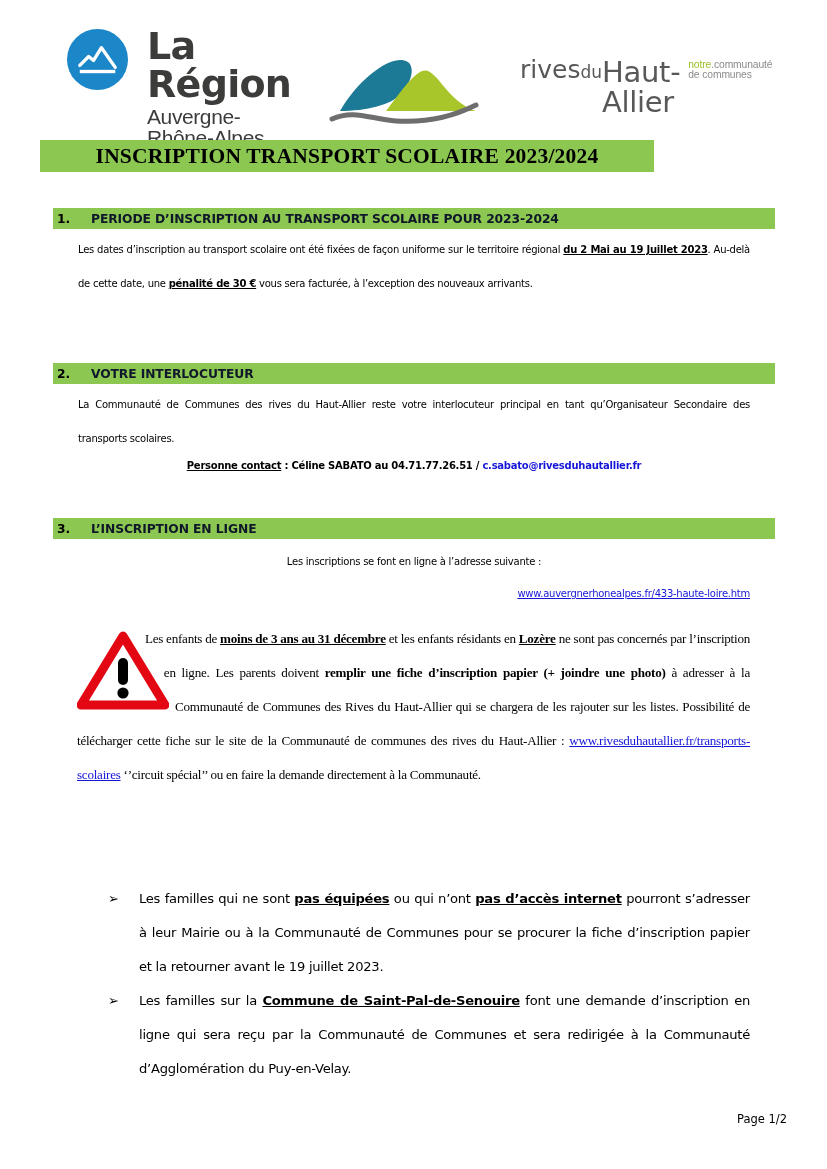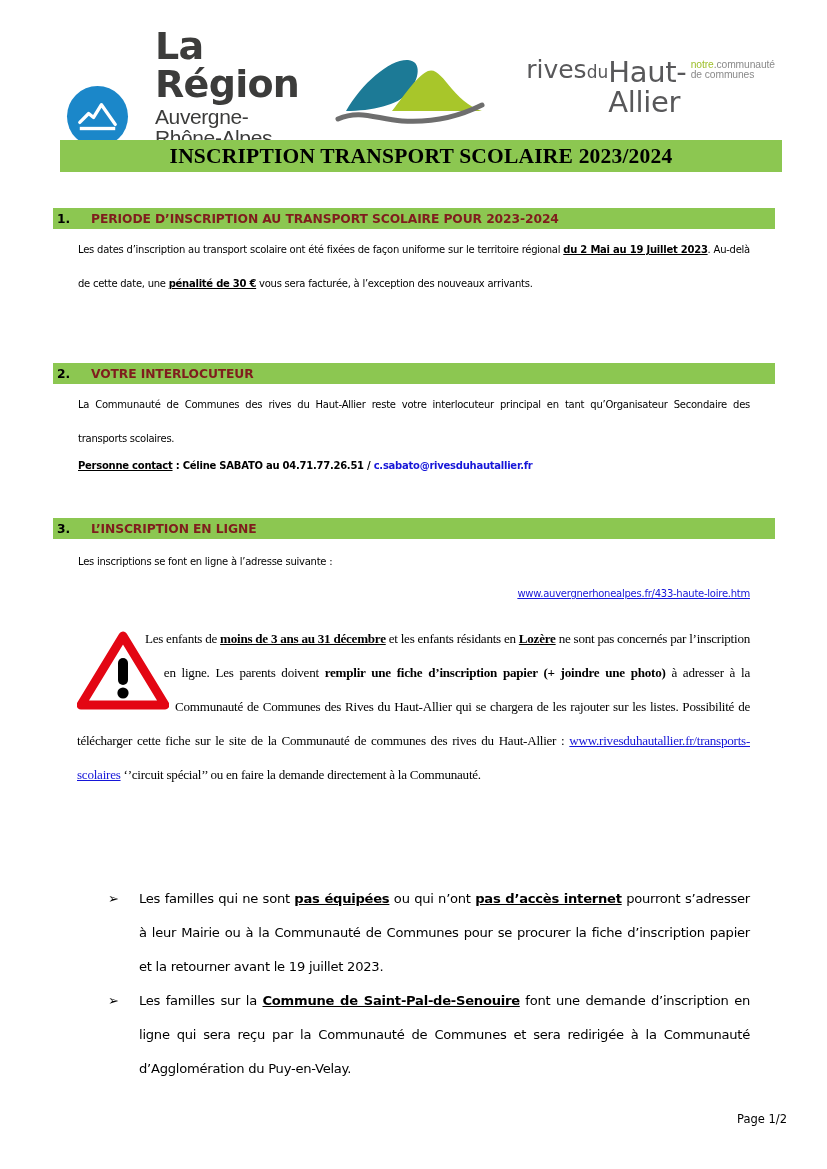--- a/index.html
+++ b/index.html
@@ -32,22 +32,22 @@
     top: 42px;
     width: 723px;
     height: 92px;
     display: flex;
     align-items: center;
   }
 
   
   .logo-region {
     display: flex;
-    align-items: flex-end;
-    gap: 26px;
+    align-items: flex-start;
+    gap: 18px;
     margin-left: 14px;
   }
   .region-mark {
     width: 63px;
     height: 63px;
     flex: 0 0 63px;
   }
   .region-words {
     display: flex;
     flex-direction: column;
@@ -113,23 +113,23 @@
     letter-spacing: -0.1px;
     margin-top: 3px;
   }
   .rives-l3 .accent {
     color: #9dbf2a;
   }
 
   
   .title-banner {
     position: absolute;
-    left: 60px;
+    left: 40px;
     top: 140px;
-    width: 722px;
+    width: 614px;
     height: 32px;
     background: #8CC751;
     display: flex;
     align-items: center;
     justify-content: center;
   }
   .title-banner .txt {
     font-family: "Liberation Serif", serif;
     font-size: 21.5px;
     font-weight: bold;
@@ -154,21 +154,21 @@
     font-size: 12.3px;
     font-weight: bold;
     color: #000;
     width: 34px;
     flex: 0 0 34px;
   }
   .sec-head .lbl {
     font-family: "DejaVu Sans", sans-serif;
     font-size: 12.3px;
     font-weight: bold;
-    color: #7f1d1d;
+    color: #0f172a;
     letter-spacing: -0.1px;
   }
 
   
   .para {
     position: absolute;
     font-family: "DejaVu Sans", sans-serif;
     font-size: 10px;
     color: #000000;
     line-height: 34px;
@@ -181,21 +181,21 @@
     color: #1616d8;
     text-decoration: underline;
   }
   .maillink {
     color: #1616d8;
     font-weight: bold;
     text-decoration: none;
   }
 
   .center { text-align: right; }
-  .nojust { text-align: left; }
+  .nojust { text-align: center; }
 
   
   .warn-block {
     position: absolute;
     left: 77px;
     top: 622px;
     width: 673px;
     font-family: Liberation Serif, serif;
     font-size: 13.1px;
     line-height: 34px;

